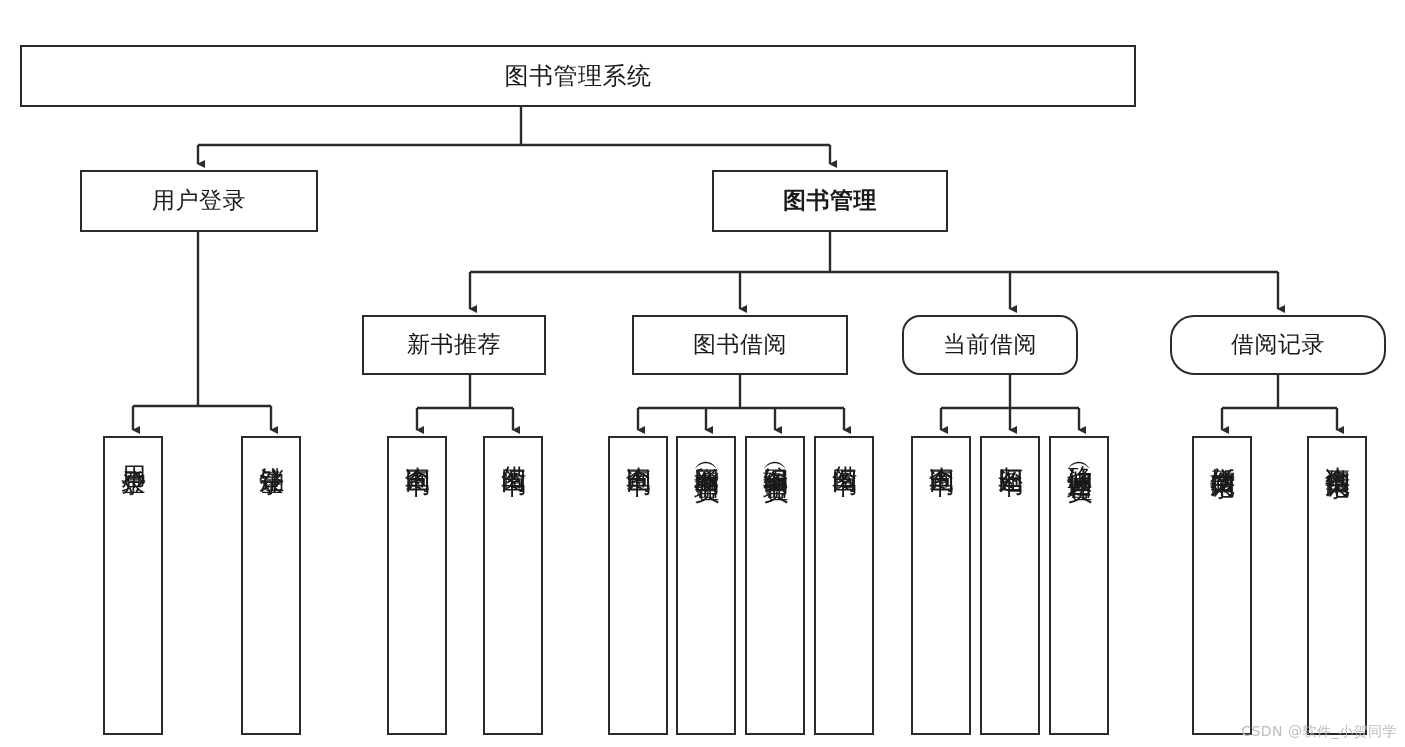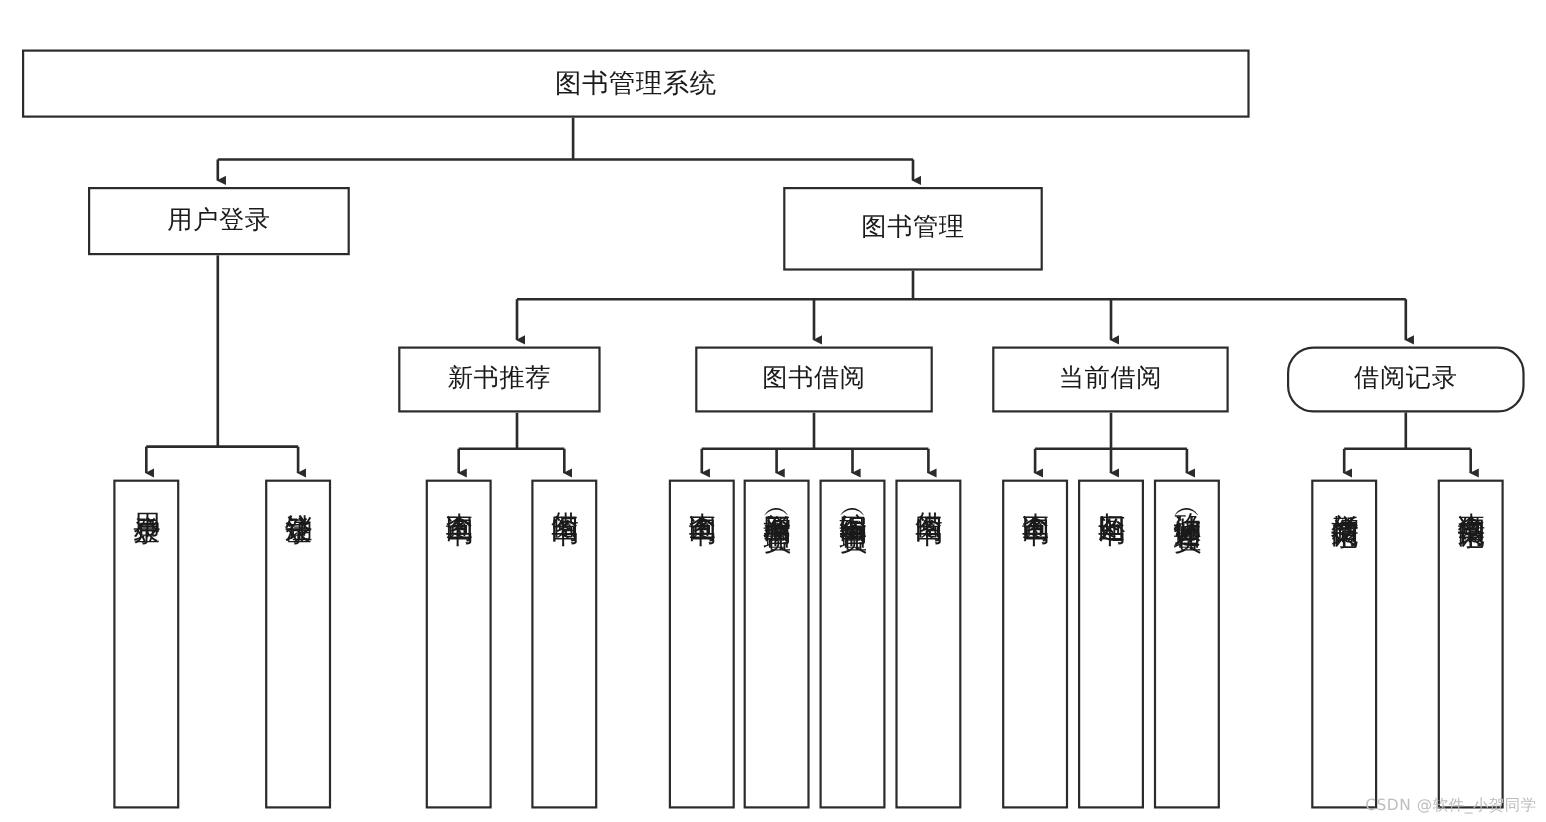--- a/index.html
+++ b/index.html
@@ -130,33 +130,33 @@
   </svg>
 
   <div class="node horizontal root" style="left:20px; top:13px; width:1116px; height:62px;margin-top:32px;">
     <span class="node-label">图书管理系统</span>
   </div>
 
   <div class="node horizontal" style="left:80px; top:170px; width:238px; height:62px;">
     <span class="node-label">用户登录</span>
   </div>
 
-  <div class="node horizontal" style="left:712px; top:170px; width:236px; height:76px;">
+  <div class="node horizontal" style="left:712px; top:170px; width:236px; height:62px;font-weight:bold;">
     <span class="node-label">图书管理</span>
   </div>
 
   <div class="node horizontal" style="left:362px; top:315px; width:184px; height:60px;">
     <span class="node-label">新书推荐</span>
   </div>
 
   <div class="node horizontal" style="left:632px; top:315px; width:216px; height:60px;">
     <span class="node-label">图书借阅</span>
   </div>
 
-  <div class="node horizontal" style="left:902px; top:315px; width:215px; height:60px;">
+  <div class="node horizontal" style="left:902px; top:315px; width:176px; height:60px;border-radius:18px;">
     <span class="node-label">当前借阅</span>
   </div>
 
   <div class="node horizontal" style="left:1170px; top:315px; width:216px; height:60px;border-radius:24px;">
     <span class="node-label">借阅记录</span>
   </div>
 
   <div class="node vertical" style="left:103px; top:436px; width:60px; height:299px;">
     <span class="node-label">用户登录</span>
   </div>

